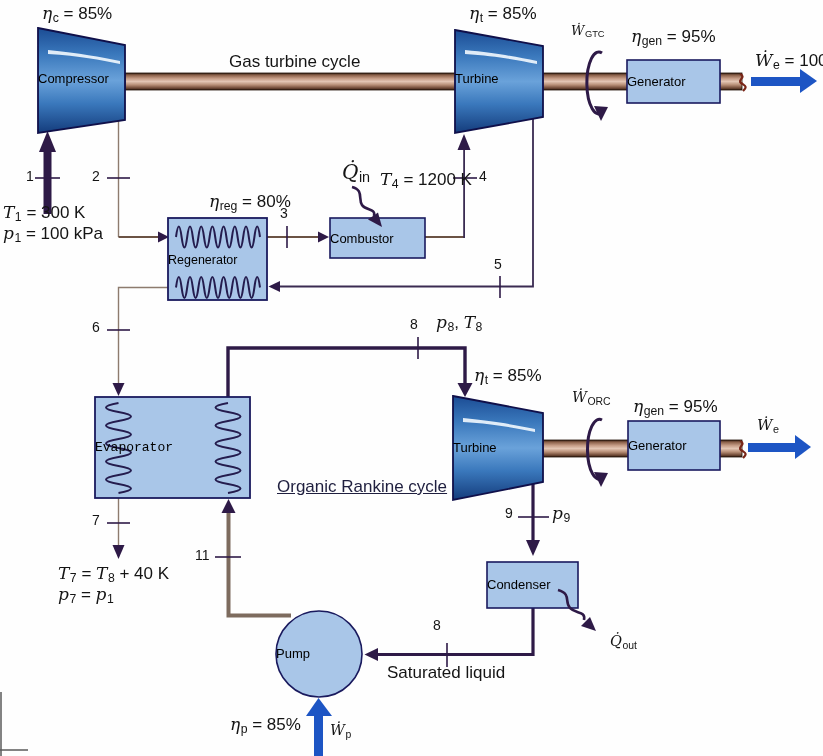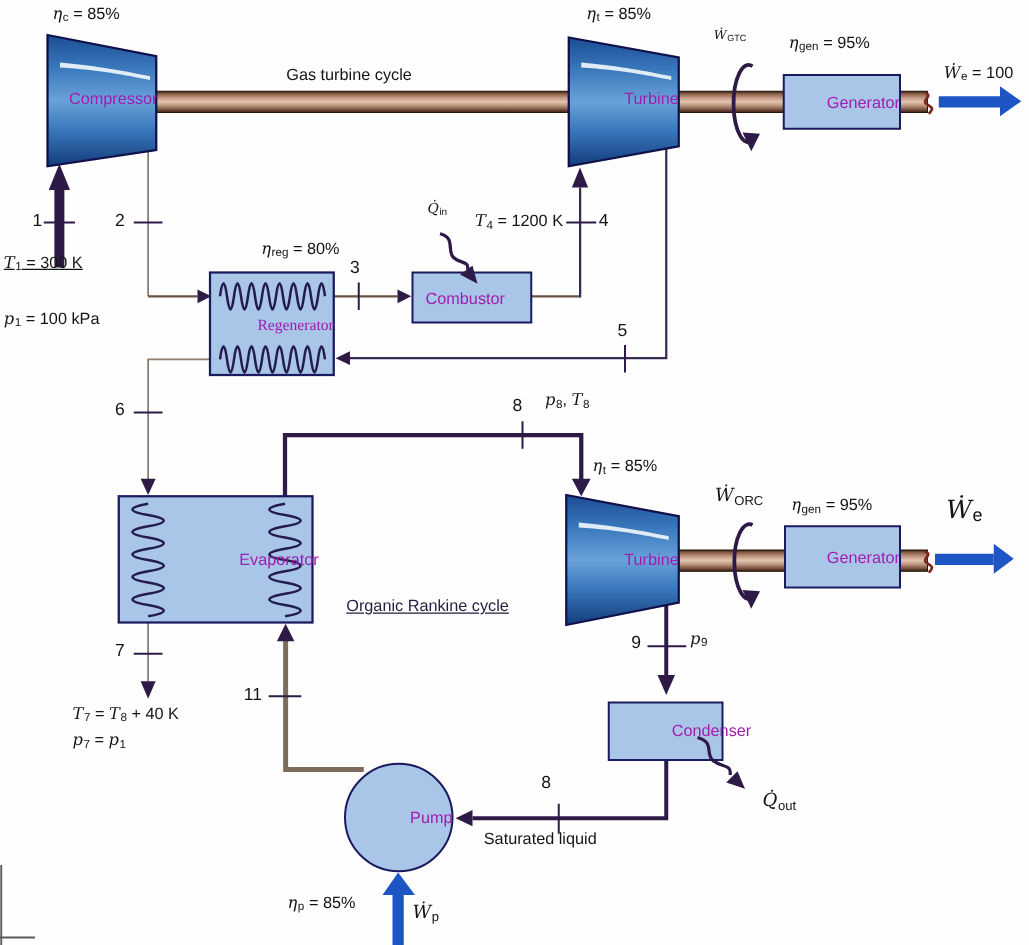--- a/index.html
+++ b/index.html
@@ -1,22 +1,22 @@
 <!DOCTYPE html>
 <html><head>
 <meta charset="utf-8">
 <style>
   html,body { margin:0; padding:0; background:#ffffff; }
   #fig {
     position:relative; width:823px; height:756px; background:#fefefe;
     font-family:"Liberation Sans", sans-serif; color:#141414; overflow:hidden;
   }
   #fig svg { position:absolute; left:0; top:0; }
-  .lb { position:absolute; white-space:nowrap; font-size:13px; color:#141414; }
-  .cl { position:absolute; white-space:nowrap; font-size:13px; color:#a21caf; text-align:right; }
+  .lb { position:absolute; white-space:nowrap; font-size:17px; color:#141414; }
+  .cl { position:absolute; white-space:nowrap; font-size:13px; color:#000000; text-align:left; }
   .num { font-size:14px; }
   .sg-n { font-style:normal; }
   .sg-i { font-style:italic; font-family:"DejaVu Serif","Liberation Serif",serif; }
   .sg-s { font-style:normal; font-size:0.72em; vertical-align:-0.24em; margin-left:0.5px; }
 </style>
 </head>
 <body>
 
 <div id="fig">
 
@@ -171,63 +171,63 @@
 
   <g stroke="#5a5a5a" stroke-width="1.5">
     <path d="M1,692 V756"></path>
     <path d="M0,750 H28"></path>
   </g>
 </svg>
 
 <div class="lb" style="left:42px; top:3px;"><span class="sg-i">η</span><span class="sg-s">c</span><span class="sg-n"> = 85%</span></div>
 <div class="lb" style="left:229px; top:52px;">Gas turbine cycle</div>
 <div class="lb" style="left:469px; top:3px;"><span class="sg-i">η</span><span class="sg-s">t</span><span class="sg-n"> = 85%</span></div>
-<div class="lb" style="left:571px; top:23px; font-size:10px;"><span class="sg-i">Ẇ</span><span class="sg-s">GTC</span></div>
+<div class="lb" style="left:571px; top:23px; font-size:13px;"><span class="sg-i">Ẇ</span><span class="sg-s">GTC</span></div>
 <div class="lb" style="left:631px; top:26px;"><span class="sg-i">η</span><span class="sg-s">gen</span><span class="sg-n"> = 95%</span></div>
 <div class="lb" style="left:755px; top:50px;"><span class="sg-i">Ẇ</span><span class="sg-s">e</span><span class="sg-n"> = 100</span></div>
 
 <div class="lb num" style="left:26px; top:168px;">1</div>
 <div class="lb num" style="left:92px; top:168px;">2</div>
-<div class="lb" style="left:3px; top:202px;text-decoration:underline;"><span class="sg-i">T</span><span class="sg-s">1</span><span class="sg-n"> = 300 K</span></div>
-<div class="lb" style="left:3px; top:223px;margin-top:24px;"><span class="sg-i">p</span><span class="sg-s">1</span><span class="sg-n"> = 100 kPa</span></div>
+<div class="lb" style="left:3px; top:202px;"><span class="sg-i">T</span><span class="sg-s">1</span><span class="sg-n"> = 300 K</span></div>
+<div class="lb" style="left:3px; top:223px;"><span class="sg-i">p</span><span class="sg-s">1</span><span class="sg-n"> = 100 kPa</span></div>
 
 <div class="lb" style="left:172px; top:191px;margin-left:37px;"><span class="sg-i">η</span><span class="sg-s">reg</span><span class="sg-n"> = 80%</span></div>
 <div class="lb num" style="left:280px; top:205px;">3</div>
-<div class="lb" style="left:342px; top:160px; font-size:11px;"><span class="sg-i">Q̇</span><span class="sg-s">in</span></div>
+<div class="lb" style="left:342px; top:160px; font-size:20px;"><span class="sg-i">Q̇</span><span class="sg-s">in</span></div>
 <div class="lb" style="left:380px; top:169px;"><span class="sg-i">T</span><span class="sg-s">4</span><span class="sg-n"> = 1200 K</span></div>
 <div class="lb num" style="left:479px; top:168px;">4</div>
 <div class="lb num" style="left:494px; top:256px;">5</div>
 <div class="lb num" style="left:92px; top:319px;">6</div>
 
 <div class="lb num" style="left:410px; top:316px;">8</div>
 <div class="lb" style="left:436px; top:312px;"><span class="sg-i">p</span><span class="sg-s">8</span><span class="sg-n">, </span><span class="sg-i">T</span><span class="sg-s">8</span></div>
 <div class="lb" style="left:474px; top:365px;"><span class="sg-i">η</span><span class="sg-s">t</span><span class="sg-n"> = 85%</span></div>
 <div class="lb" style="left:572px; top:389px; font-size:14.5px;"><span class="sg-i">Ẇ</span><span class="sg-s">ORC</span></div>
 <div class="lb" style="left:633px; top:396px;"><span class="sg-i">η</span><span class="sg-s">gen</span><span class="sg-n"> = 95%</span></div>
-<div class="lb" style="left:757px; top:395px; font-size:20px;"><span class="sg-i">Ẇ</span><span class="sg-s">e</span></div>
+<div class="lb" style="left:757px; top:416px; font-size:15px;"><span class="sg-i">Ẇ</span><span class="sg-s">e</span></div>
 
 <div class="lb" style="left:277px; top:477px; color:#1f1f3f;text-decoration:underline;">Organic Rankine cycle</div>
 <div class="lb num" style="left:92px; top:512px;">7</div>
 <div class="lb" style="left:58px; top:563px;"><span class="sg-i">T</span><span class="sg-s">7</span><span class="sg-n"> = </span><span class="sg-i">T</span><span class="sg-s">8</span><span class="sg-n"> + 40 K</span></div>
 <div class="lb" style="left:58px; top:584px;"><span class="sg-i">p</span><span class="sg-s">7</span><span class="sg-n"> = </span><span class="sg-i">p</span><span class="sg-s">1</span></div>
 
 <div class="lb num" style="left:505px; top:505px;">9</div>
 <div class="lb" style="left:552px; top:503px;"><span class="sg-i">p</span><span class="sg-s">9</span></div>
 <div class="lb" style="left:610px; top:633px; font-size:14.5px;"><span class="sg-i">Q̇</span><span class="sg-s">out</span></div>
 <div class="lb num" style="left:433px; top:617px;">8</div>
 <div class="lb" style="left:387px; top:663px;">Saturated liquid</div>
 <div class="lb num" style="left:195px; top:547px;">11</div>
 
 <div class="lb" style="left:230px; top:714px;"><span class="sg-i">η</span><span class="sg-s">p</span><span class="sg-n"> = 85%</span></div>
 <div class="lb" style="left:330px; top:722px; font-size:14.5px;"><span class="sg-i">Ẇ</span><span class="sg-s">p</span></div>
 
 <div class="cl" style="left:38px; top:71px; width:88px;">Compressor</div>
 <div class="cl" style="left:455px; top:71px; width:88px;">Turbine</div>
 <div class="cl" style="left:627px; top:74px; width:93px;">Generator</div>
-<div class="cl" style="left:168px; top:253px; width:99px; font-size:12.5px;font-family:Liberation Serif, serif;">Regenerator</div>
+<div class="cl" style="left:168px; top:253px; width:99px; font-size:12.5px;">Regenerator</div>
 <div class="cl" style="left:330px; top:231px; width:74px;">Combustor</div>
-<div class="cl" style="left:95px; top:440px; width:160px;">Evaporator</div>
+<div class="cl" style="left:95px; top:440px; width:160px;font-family:Liberation Mono, monospace;">Evaporator</div>
 <div class="cl" style="left:453px; top:440px; width:90px;">Turbine</div>
 <div class="cl" style="left:628px; top:438px; width:92px;">Generator</div>
 <div class="cl" style="left:487px; top:577px; width:114px;">Condenser</div>
 <div class="cl" style="left:276px; top:646px; width:86px;">Pump</div>
 
 </div>
 
 </body></html>

